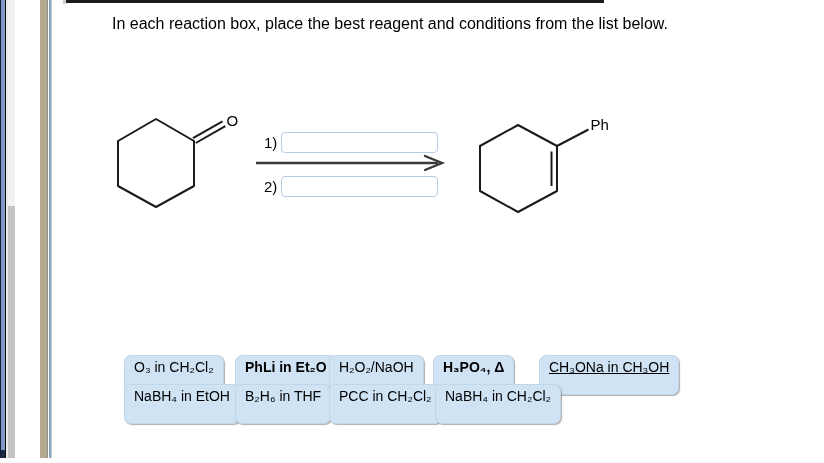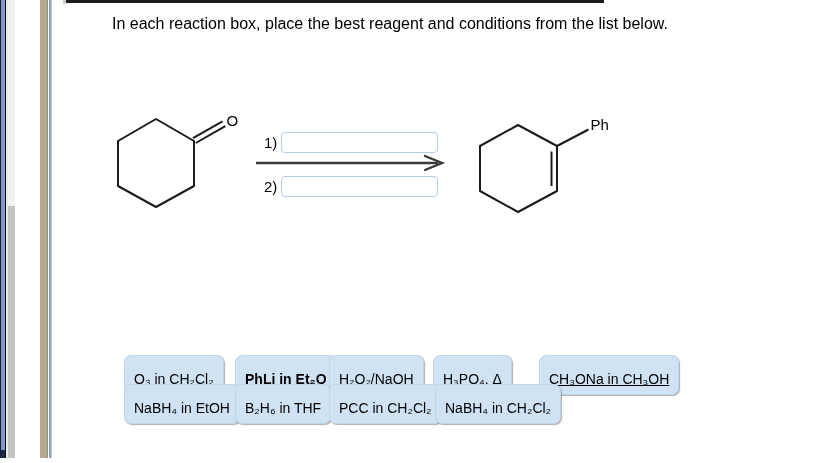--- a/index.html
+++ b/index.html
@@ -35,28 +35,28 @@
   .reagent-input{
     position:absolute;left:281px;width:147px;height:19px;
     border:1px solid #b5cde6;border-radius:4px;background:#fff;
     font-family:"Liberation Sans","DejaVu Sans",sans-serif;font-size:13px;
     padding:0 4px;box-sizing:content-box;outline:none;
   }
   .input1{top:132px;}
   .input2{top:176px;}
   
   .chip{
-    position:absolute;height:40px;line-height:22px;padding:12px 9px;
+    position:absolute;height:40px;line-height:22px;padding:0 9px;
     background:#cfe3f5;border:1px solid #c2d6ea;border-radius:7px;
     font-size:14px;white-space:nowrap;box-sizing:border-box;
     box-shadow:1px 1px 1px rgba(110,110,110,0.55);
     cursor:pointer;
   }
   .r1{top:355px;} .r2{top:384px;}
-  .c0{left:124px;} .c1{left:235px;font-weight:bold;} .c2{left:329px;} .c3{left:433px;} .c4{left:539px;text-decoration:underline;}
+  .c0{left:124px;} .c1{left:235px;font-weight:bold;} .c2{left:329px;} .c3{left:433px;font-weight:bold;} .c4{left:539px;text-decoration:underline;}
   .c5{left:124px;} .c6{left:235px;} .c7{left:329px;} .c8{left:435px;}
   svg{position:absolute;overflow:visible;}
   svg text{font-family:"Liberation Sans","DejaVu Sans",sans-serif;font-size:15px;fill:#000;}
 </style>
 </head>
 <body>
 
 <div class="vbar edge0"></div>
 <div class="vbar edge-blue"></div>
 <div class="abs edge-blue-btm"></div>

